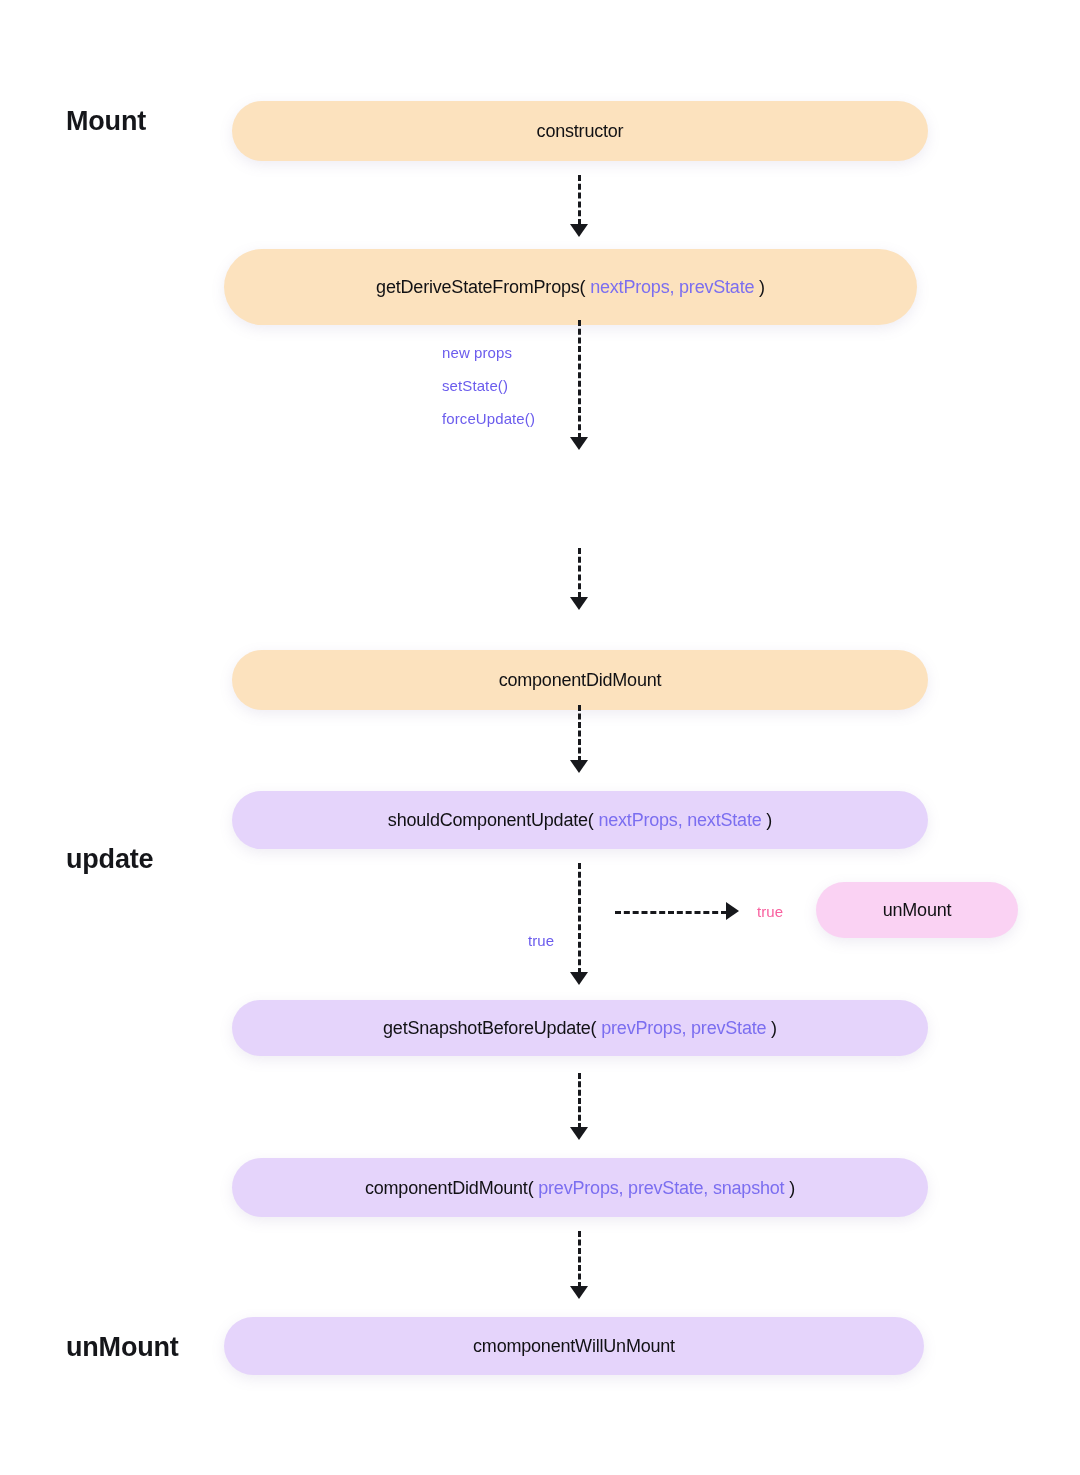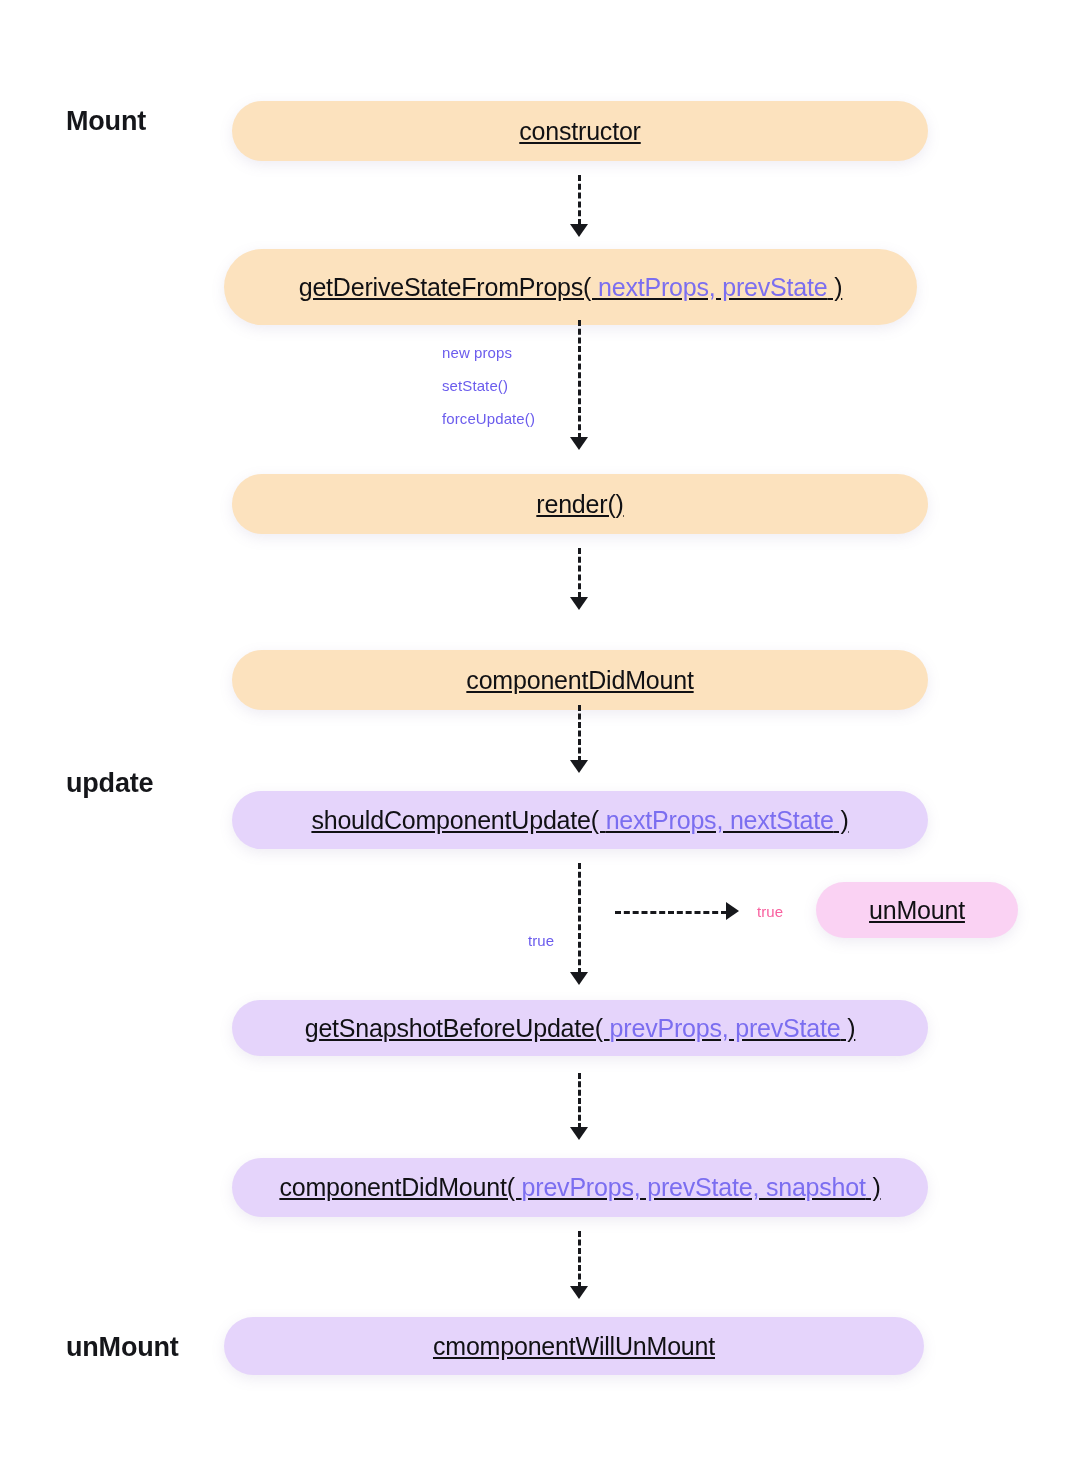--- a/index.html
+++ b/index.html
@@ -36,26 +36,25 @@
     position: absolute;
     display: flex;
     align-items: center;
     justify-content: center;
     border-radius: 999px;
     box-sizing: border-box;
     box-shadow: 0 4px 14px rgba(120, 110, 160, 0.13);
     padding: 0 18px;
   }
   .node .label {
-    font-size: 25px;
+    font-size: 18px;
     line-height: 1;
     color: #111114;
     white-space: nowrap;
     letter-spacing: -0.2px;
-    text-decoration: underline;
   }
   .node .label .arg {
     color: #7b6ef0;
   }
   .node.mount    { background: #fce2be; }
   .node.update   { background: #e5d4fb; }
   .node.unmount  { background: #fad2f3; }
 
   
   .v-dash {
@@ -96,21 +95,21 @@
   .annot.purple { color: #6b5ced; }
   .annot.pink   { color: #f9609f; }
 </style>
 </head>
 <body>
 
 <div id="canvas">
 
   <div class="phase-label" style="left:66px; top:108px;">Mount</div>
 
-  <div class="phase-label" style="left:66px; top:770px;text-align:right;">update</div>
+  <div class="phase-label" style="left:66px; top:846px;text-align:right;">update</div>
 
   <div class="phase-label" style="left:66px; top:1334px;">unMount</div>
 
   <div class="node mount" style="left:232px; top:101px; width:696px; height:60px;">
     <span class="label">
       <span>constructor</span><span class="arg"></span><span></span>
     </span>
   </div>
 
   <div class="v-dash" style="left:578px; top:175px; height:50px;"></div>
@@ -122,25 +121,20 @@
     </span>
   </div>
 
   <div class="v-dash" style="left:578px; top:320px; height:119px;"></div>
   <div class="v-arrow" style="left:570px; top:437px;"></div>
 
   <div class="annot purple" style="left:442px; top:345px;">new props</div>
   <div class="annot purple" style="left:442px; top:378px;">setState()</div>
   <div class="annot purple" style="left:442px; top:411px;">forceUpdate()</div>
 
-  <div class="node mount" style="left:232px; top:474px; width:696px; height:60px;">
-    <span class="label">
-      <span>render()</span><span class="arg"></span><span></span>
-    </span>
-  </div>
 
   <div class="v-dash" style="left:578px; top:548px; height:50px;"></div>
   <div class="v-arrow" style="left:570px; top:597px;"></div>
 
   <div class="node mount" style="left:232px; top:618px; width:696px; height:60px;margin-top:32px;">
     <span class="label">
       <span>componentDidMount</span><span class="arg"></span><span></span>
     </span>
   </div>
 

